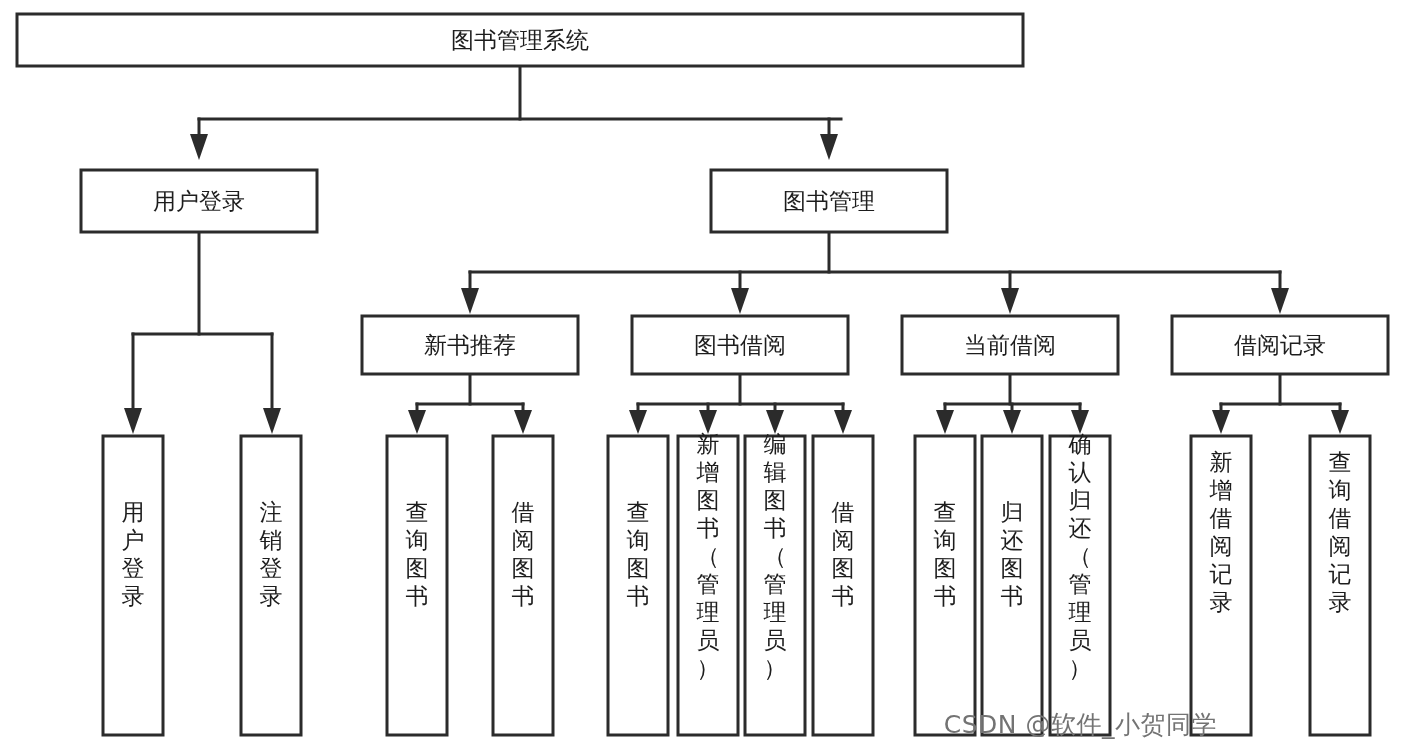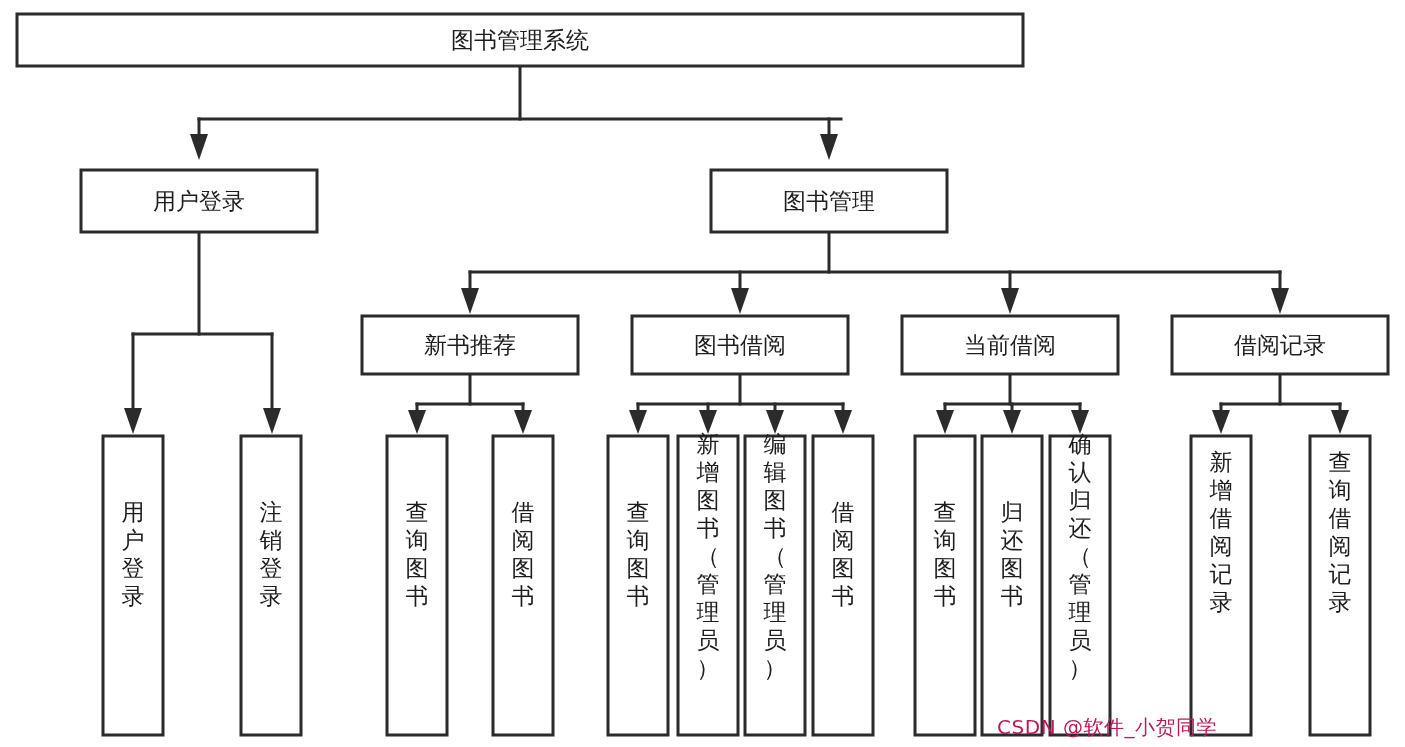--- a/index.html
+++ b/index.html
@@ -53,22 +53,22 @@
     font-family: "DejaVu Sans", "Liberation Sans", sans-serif;
     font-size: 23px;
     fill: #1d1d1d;
     text-anchor: middle;
   }
   .watermark-text {
     position: absolute;
     right: 8px;
     bottom: 6px;
     font-family: "DejaVu Sans", "Liberation Sans", sans-serif;
-    font-size: 20px;
-    color: #be185d;
+    font-size: 25px;
+    color: #737373;
     white-space: nowrap;
     letter-spacing: 0.5px;
     pointer-events: none;
   }
 </style>
 </head>
 <body>
 
 <div id="diagram-root">
 

